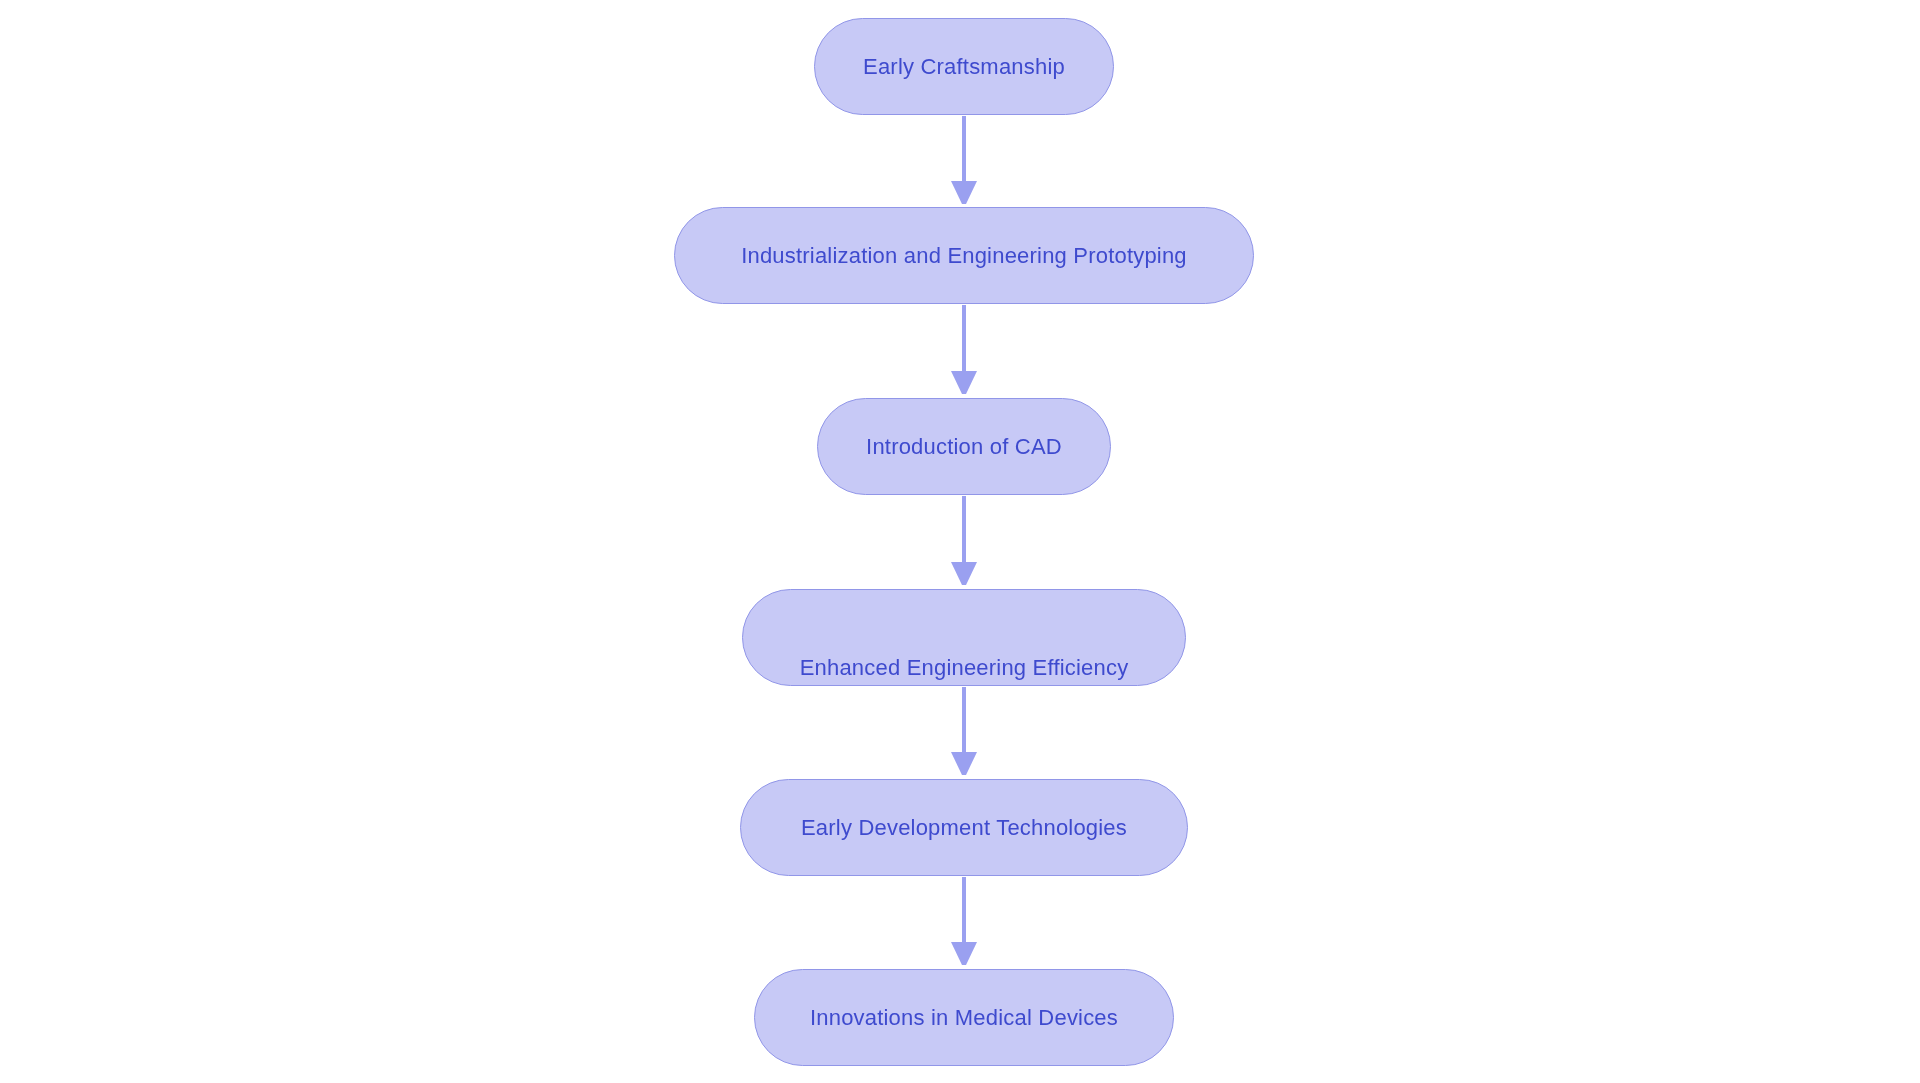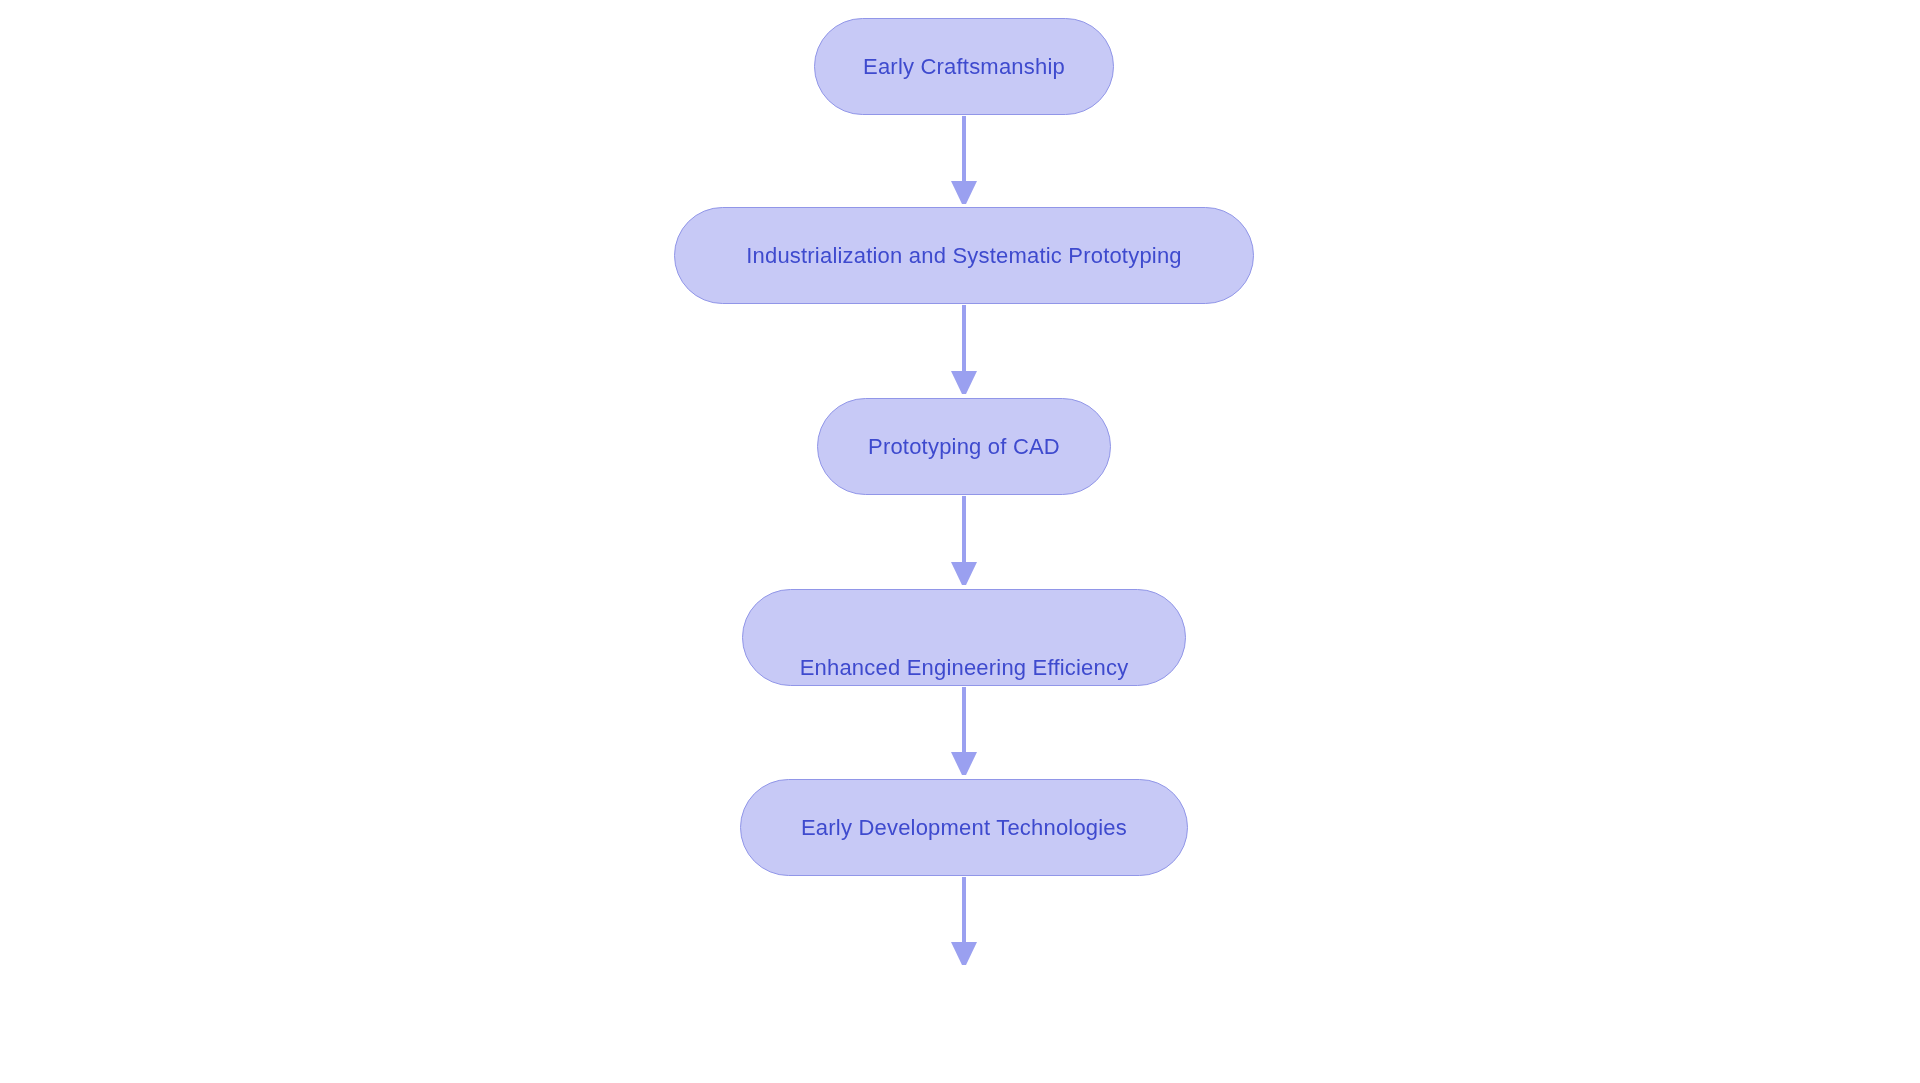--- a/index.html
+++ b/index.html
@@ -74,30 +74,30 @@
   <div class="flow-node" style="top: 14px; width: 300px;">
     <span>Early Craftsmanship</span>
   </div>
 
   <div class="flow-arrow" style="top: 112px; height: 92px;">
     <div class="arrow-stem"></div>
     <div class="arrow-head"></div>
   </div>
 
   <div class="flow-node" style="top: 203px; width: 580px;">
-    <span>Industrialization and Systematic Prototyping</span>
+    <span>Industrialization and Engineering Prototyping</span>
   </div>
 
   <div class="flow-arrow" style="top: 301px; height: 93px;">
     <div class="arrow-stem"></div>
     <div class="arrow-head"></div>
   </div>
 
   <div class="flow-node" style="top: 394px; width: 294px;">
-    <span>Prototyping of CAD</span>
+    <span>Introduction of CAD</span>
   </div>
 
   <div class="flow-arrow" style="top: 492px; height: 93px;">
     <div class="arrow-stem"></div>
     <div class="arrow-head"></div>
   </div>
 
   <div class="flow-node" style="top: 585px; width: 444px; align-items: flex-end;">
     <span>Enhanced Engineering Efficiency</span>
   </div>
@@ -109,14 +109,17 @@
 
   <div class="flow-node" style="top: 775px; width: 448px;">
     <span>Early Development Technologies</span>
   </div>
 
   <div class="flow-arrow" style="top: 873px; height: 92px;">
     <div class="arrow-stem"></div>
     <div class="arrow-head"></div>
   </div>
 
+  <div class="flow-node" style="top: 965px; width: 420px;">
+    <span>Innovations in Medical Devices</span>
+  </div>
 
 </div>
 
 </body></html>

